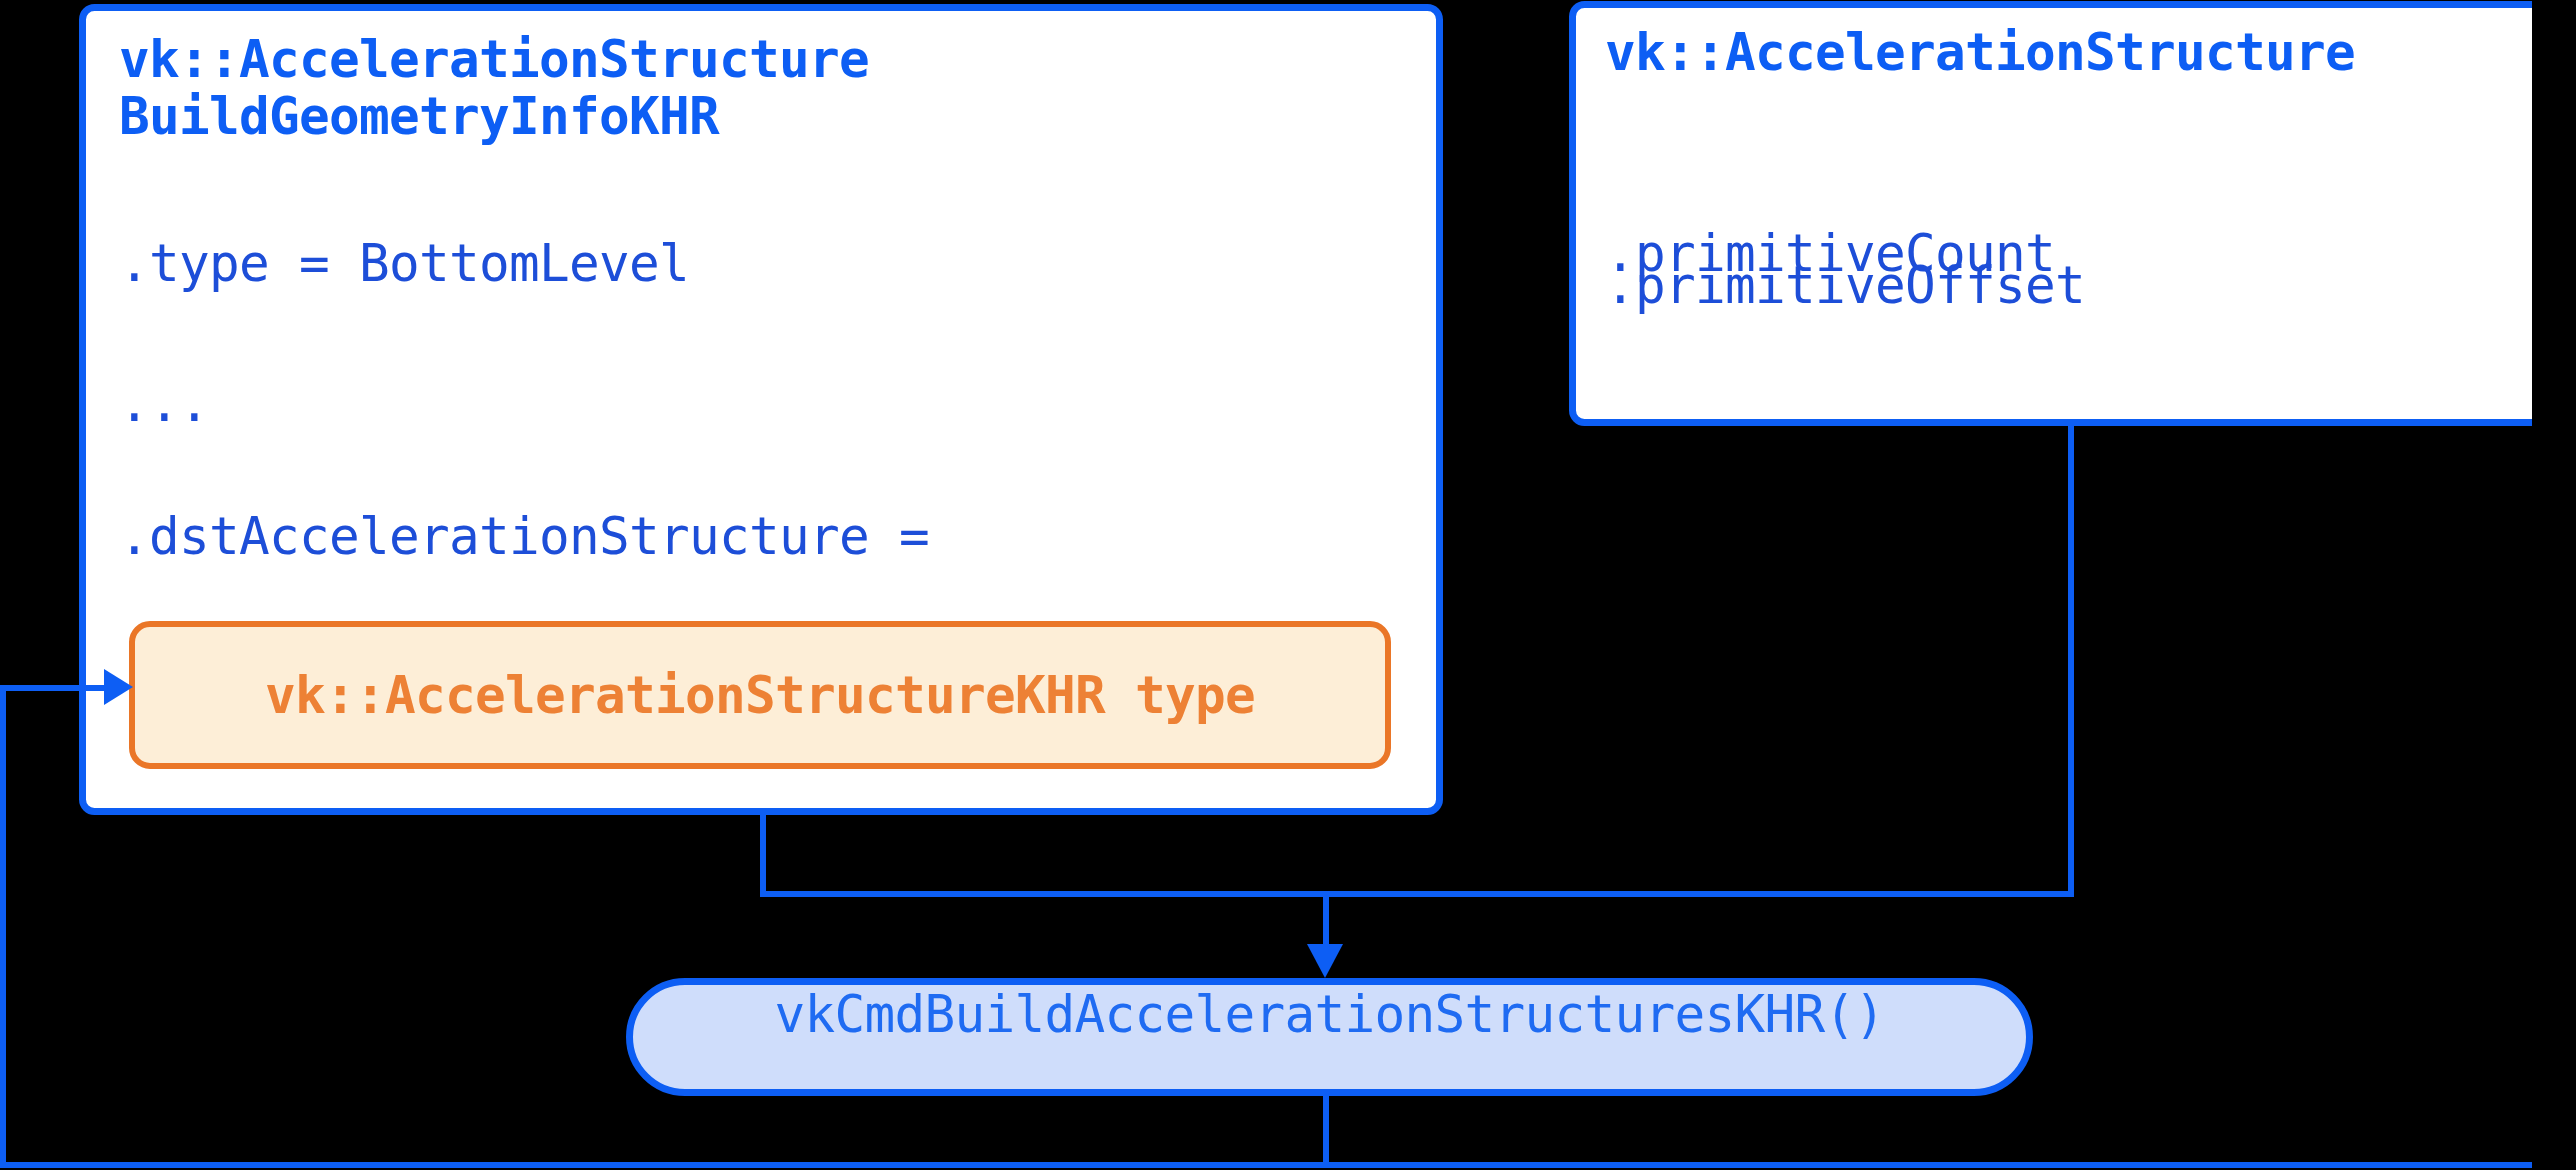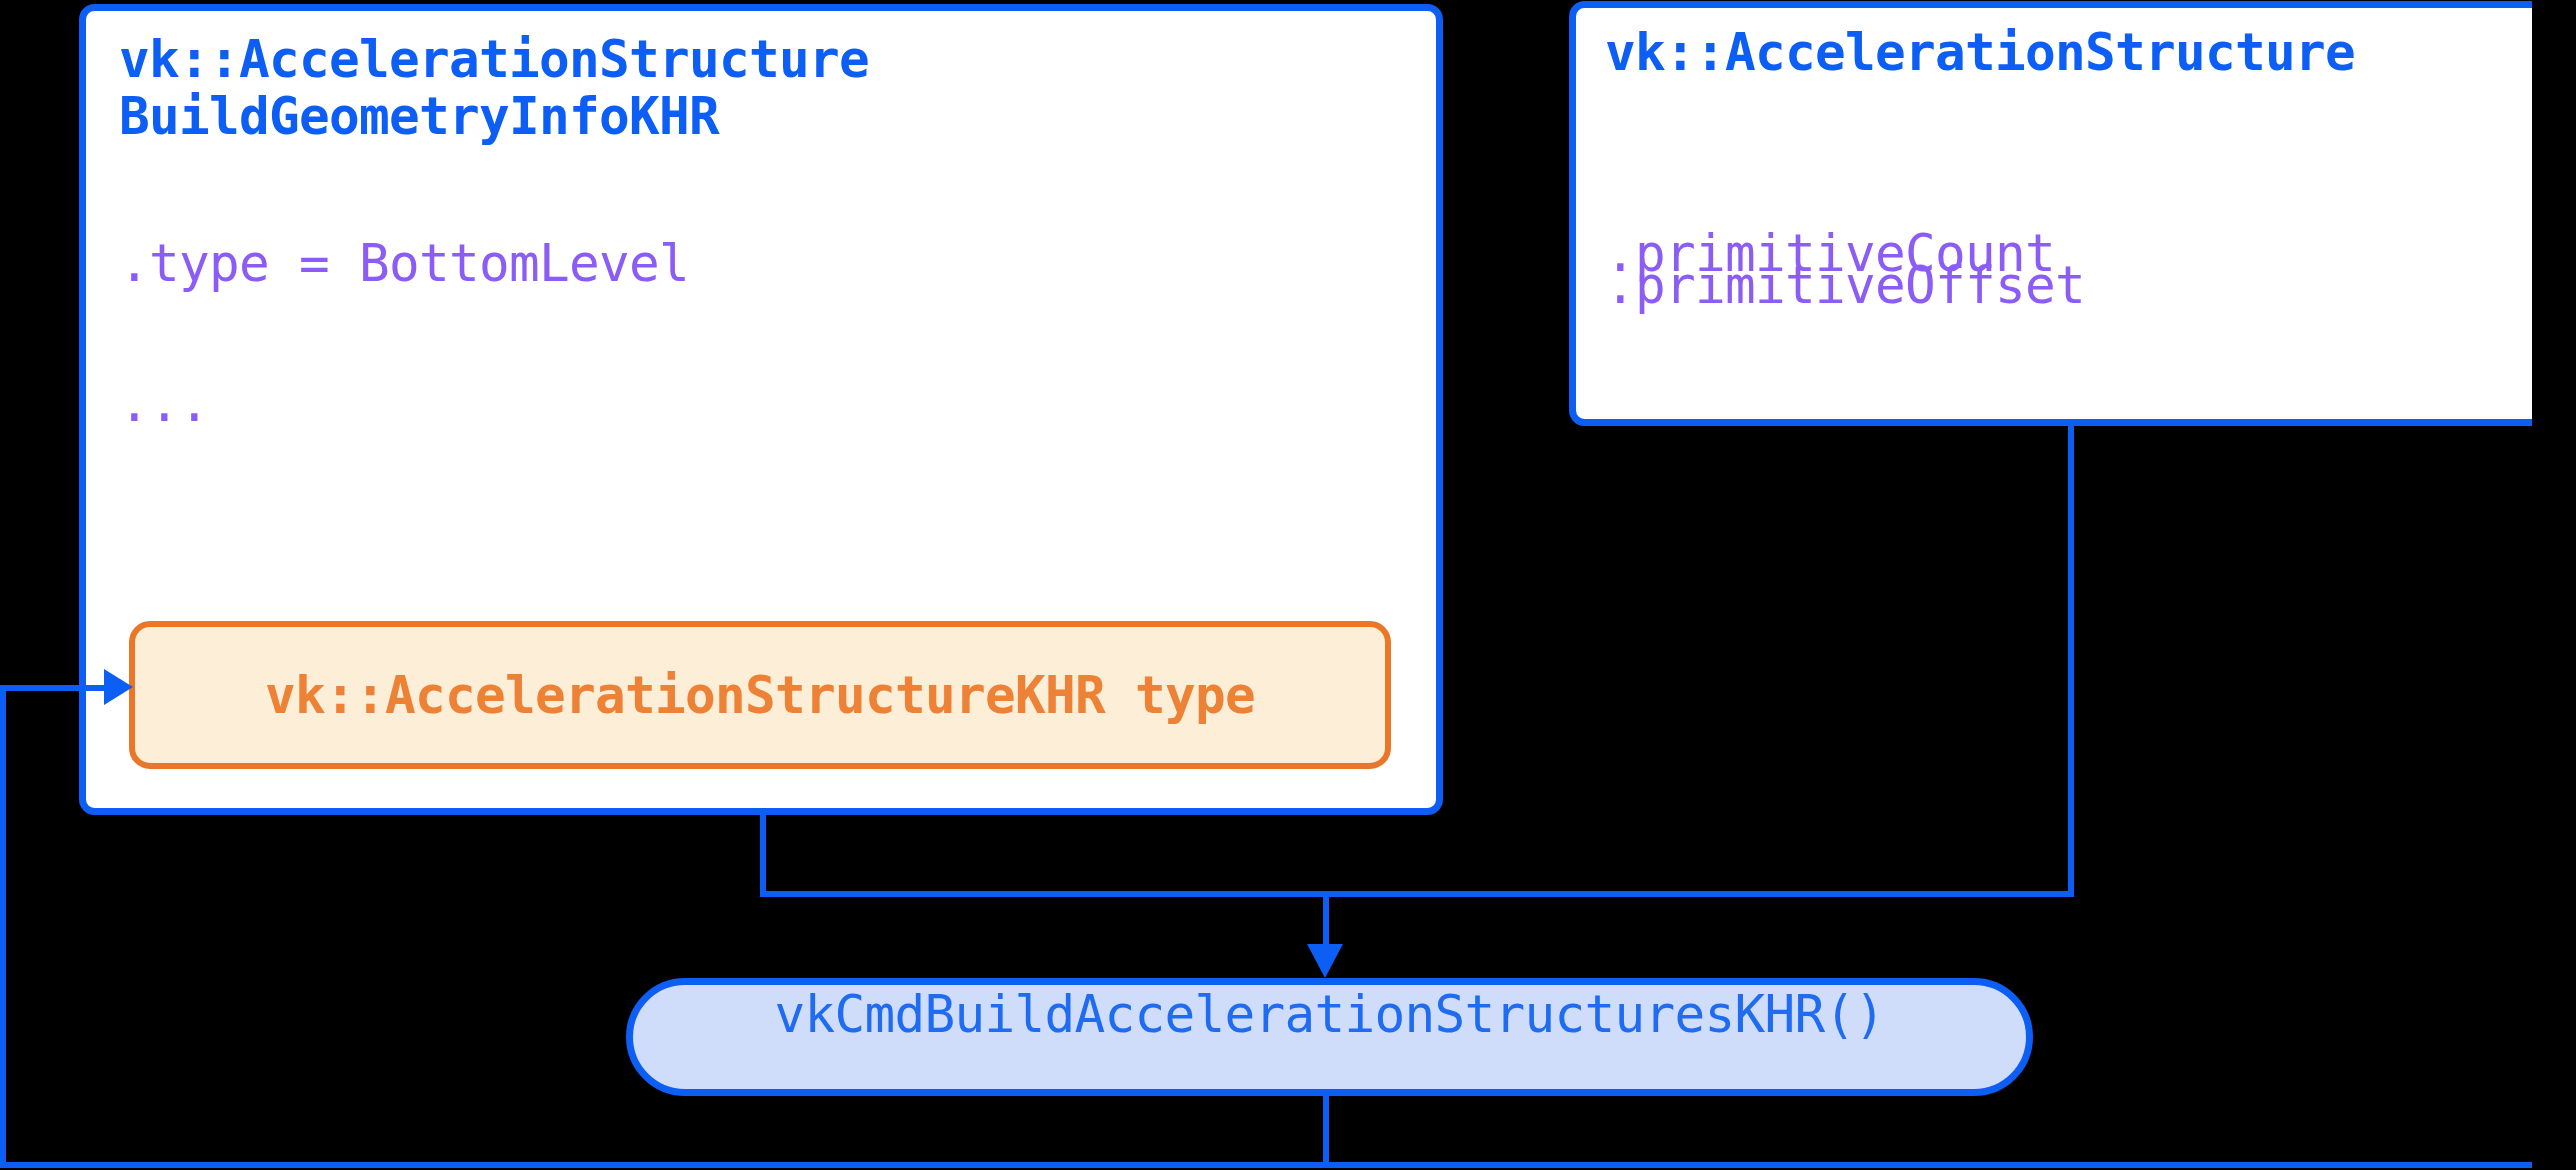--- a/index.html
+++ b/index.html
@@ -26,21 +26,21 @@
   }
   .struct-title {
     color: #0d5ef4;
     font-weight: bold;
     font-size: 51px;
     line-height: 1.13;
     white-space: pre;
     letter-spacing: -0.7px;
   }
   .struct-line {
-    color: #8b5cf6;
+    color: #1d4ed8;
     font-weight: normal;
     font-size: 51px;
     line-height: 1.13;
     white-space: pre;
     letter-spacing: -0.7px;
   }
 
   #geom-box  { left: 79px; top: 4.2px;  width: 1364px; height: 811px; }
   #range-box { left: 1569px; top: 1.4px; width: 1002px; height: 425px;  }
 
@@ -125,20 +125,21 @@
 </style>
 </head>
 <body>
 
 <div id="canvas">
 
   <div id="geom-box" class="struct-box">
     <div id="geom-title" class="struct-title"><span>vk::AccelerationStructure</span><br><span>BuildGeometryInfoKHR</span></div>
     <div id="geom-line-1" class="struct-line">.type = BottomLevel</div>
     <div id="geom-line-2" class="struct-line">...</div>
+    <div id="geom-line-3" class="struct-line">.dstAccelerationStructure =</div>
   </div>
 
   <div id="blas-box">
     <span id="blas-label">vk::AccelerationStructureKHR type</span>
   </div>
 
   <div id="range-box" class="struct-box">
     <div id="range-title" class="struct-title"><span>vk::AccelerationStructure</span><br></div>
     <div id="range-line-2" class="struct-line">.primitiveOffset</div>
     <div id="range-line-1" class="struct-line">.primitiveCount</div>

